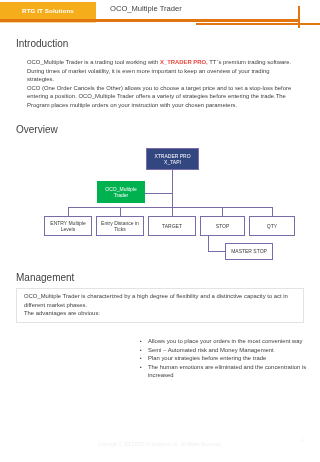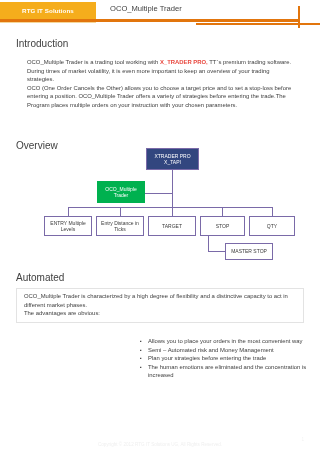--- a/index.html
+++ b/index.html
@@ -219,21 +219,21 @@
   <div class="header-tick"></div>
 </div>
 
 <div class="section-heading" style="left:16px; top:38px;">Introduction</div>
 
 <div class="para" style="left:27px; top:58px; width:268px;">
   <p><span>OCO_Multiple Trader is a trading tool working with </span><span class="hl-red">X_TRADER PRO,</span><span> TT`s premium trading software. During times of market volatility, it is even more important to keep an overview of your trading strategies.</span></p>
   <p>OCO (One Order Cancels the Other) allows you to choose a target price and to set a stop-loss before entering a position. OCO_Multiple Trader offers a variety of strategies before entering the trade.The Program places multiple orders on your instruction with your chosen parameters.</p>
 </div>
 
-<div class="section-heading" style="left:16px; top:140px;">Overview</div>
+<div class="section-heading" style="left:16px; top:124px;">Overview</div>
 
 <div class="diagram">
 
   <div class="conn" style="left:172px; top:21px; width:1.2px; height:39px;"></div>
   <div class="conn" style="left:122px; top:45px; width:51px; height:1.2px;"></div>
   <div class="conn" style="left:68px; top:59px; width:205px; height:1.2px;"></div>
   <div class="conn" style="left:68px; top:59px; width:1.2px; height:9px;"></div>
   <div class="conn" style="left:120px; top:59px; width:1.2px; height:9px;"></div>
   <div class="conn" style="left:172px; top:59px; width:1.2px; height:9px;"></div>
   <div class="conn" style="left:222px; top:59px; width:1.2px; height:9px;"></div>
@@ -271,21 +271,21 @@
 
   <div class="node node-plain" style="left:249px; top:68px; width:46px; height:20px;">
     <span>QTY</span>
   </div>
 
   <div class="node node-plain" style="left:225px; top:95px; width:48px; height:17px;">
     <span>MASTER STOP</span>
   </div>
 </div>
 
-<div class="section-heading" style="left:16px; top:272px;">Automated</div>
+<div class="section-heading" style="left:16px; top:272px;">Management</div>
 
 <div class="callout"></div>
 <div class="callout-text">
   <p>OCO_Multiple Trader is characterized by a high degree of flexibility and a distinctive capacity to act in different market phases.</p>
   <p>The advantages are obvious:</p>
 </div>
 
 <div class="bullets">
   <div class="bullet-row">
     <span class="bullet-mark">▪</span>

